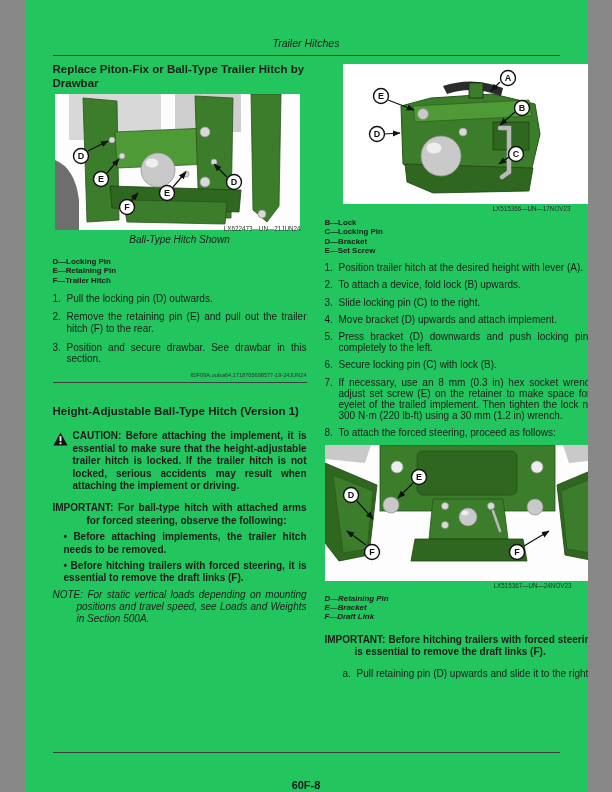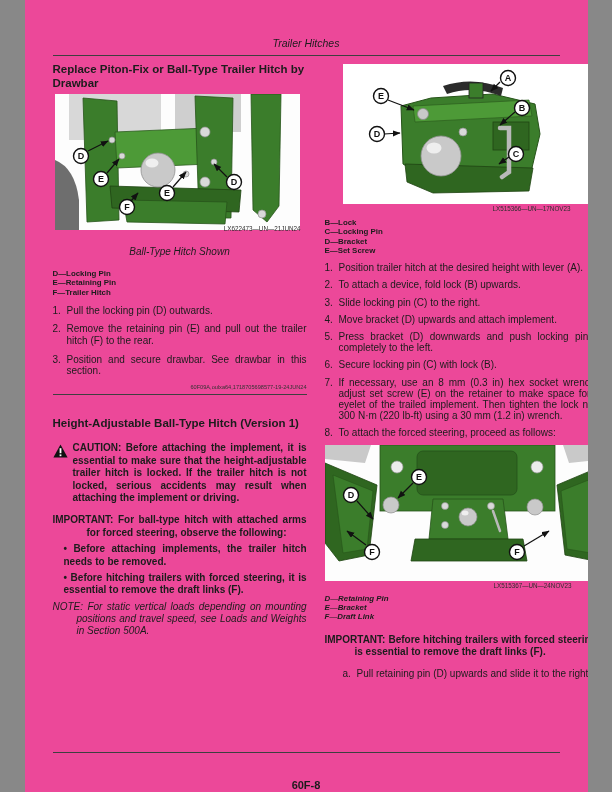--- a/index.html
+++ b/index.html
@@ -1,17 +1,17 @@
 <!DOCTYPE html>
 <html><head>
 <meta charset="utf-8">
 <style>
   html,body { margin:0; padding:0; background:#888; }
   body { font-family:"Liberation Sans", sans-serif; color:#1c1c1c; }
-  .page { width:563px; height:792px; position:relative; background:#ec4899; overflow:hidden; margin:0 auto; }
+  .page { width:563px; height:792px; position:relative; background:#22c55e; overflow:hidden; margin:0 auto; }
 
   .hdr-title { position:absolute; top:37px; left:0; right:0; text-align:center;
                font-style:italic; font-size:10.5px; }
   .rule { position:absolute; left:28px; right:28px; border-top:1px solid #3f3f3f; height:0; }
   .rule.top { top:55px; }
   .rule.bottom { top:752px; }
   .footer-num { position:absolute; top:779px; left:0; right:0; text-align:center;
                 font-weight:bold; font-size:11px; }
 
   .col { position:absolute; }
@@ -23,21 +23,21 @@
 
   svg.fig { display:block; }
   .fig-a { margin:4px 0 0 2px; }
   .fig-b { margin:0 0 0 18px; }
   .fig-c { margin:4px 0 0 0; }
 
   .fig-id { text-align:right; font-size:6.3px; color:#2e2e2e; margin-top:-5px; }
   .fig-id.a { padding-right:6px; }
   .fig-id.b { padding-right:38px; margin-top:1px; }
   .fig-id.c { padding-right:37px; margin-top:1px; }
-  .fig-caption { text-align:center; font-style:italic; font-size:10px; margin-top:14px; }
+  .fig-caption { text-align:center; font-style:italic; font-size:10px; margin-top:2px; }
 
   .legend { font-weight:bold; font-size:7.9px; line-height:9.3px; margin-top:12px; }
   .legend div { white-space:nowrap; }
   .legend-b { margin-top:6px; }
   .legend-c { margin-top:5px;font-style:italic; }
 
   .steps { margin-top:8px; }
   .steps-r { margin-top:7px; }
   .step { position:relative; padding-left:14px; text-align:justify;
           font-size:10px; line-height:11.6px; margin-bottom:7px; }

